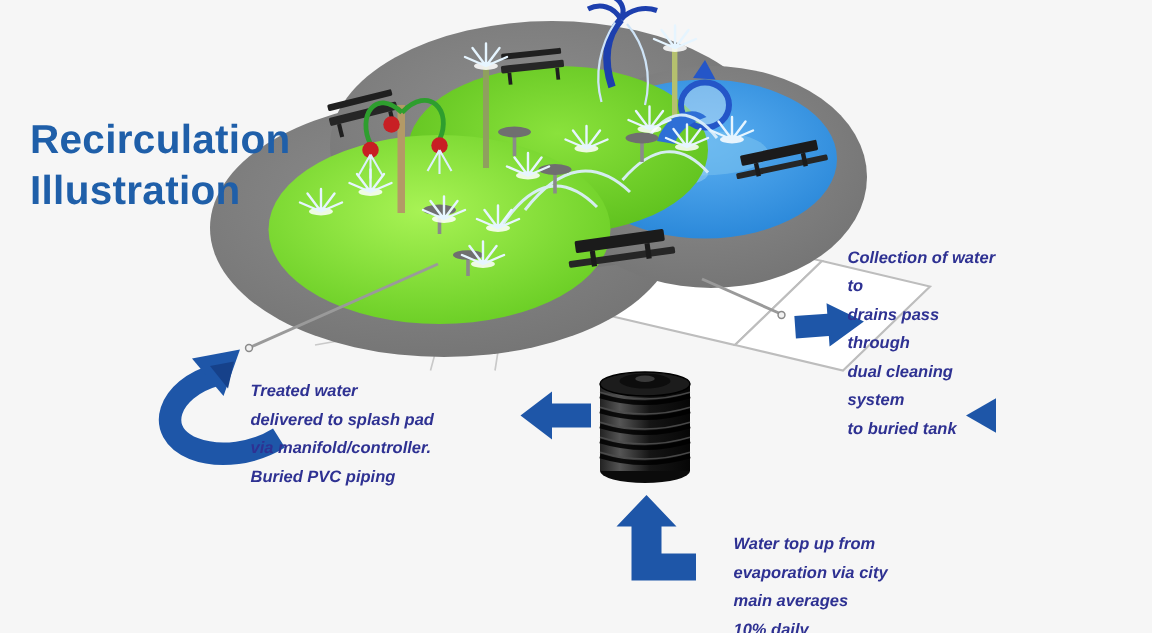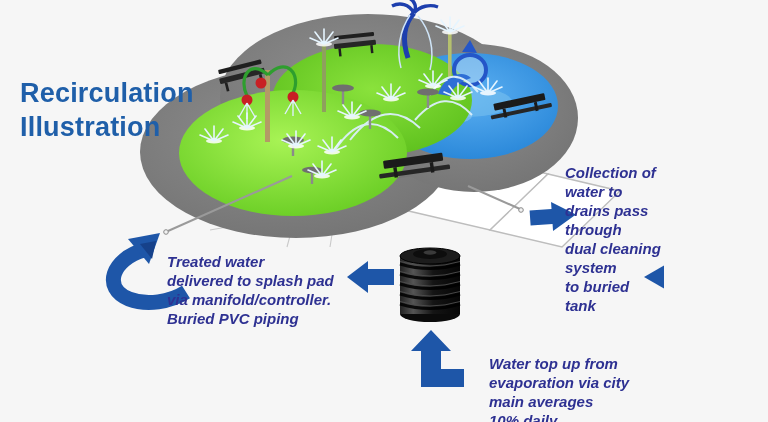--- a/index.html
+++ b/index.html
@@ -7,21 +7,21 @@
     position:relative;width:664px;height:422px;overflow:hidden;
     background:#f6f6f6;font-family:"Liberation Sans",sans-serif;
   }
   .stage svg{position:absolute;left:0;top:0;}
   .title{
     position:absolute;left:20px;top:76px;
     font-size:27px;line-height:34px;font-weight:600;
     color:#1f5fa9;white-space:pre-line;letter-spacing:.2px;
   }
   .lbl{
-    position:absolute;font-size:15px;line-height:19px;
+    position:absolute;font-size:11px;line-height:19px;
     font-weight:bold;font-style:italic;color:#2e3192;white-space:pre-line;
   }
   .lbl-collection{left:565px;top:163px;}
   .lbl-treated{left:167px;top:252px;}
   .lbl-tank{left:470px;top:249px;}
   .lbl-topup{left:472px;top:354px;margin-left:17px;}
 </style>
 </head>
 <body>
 

